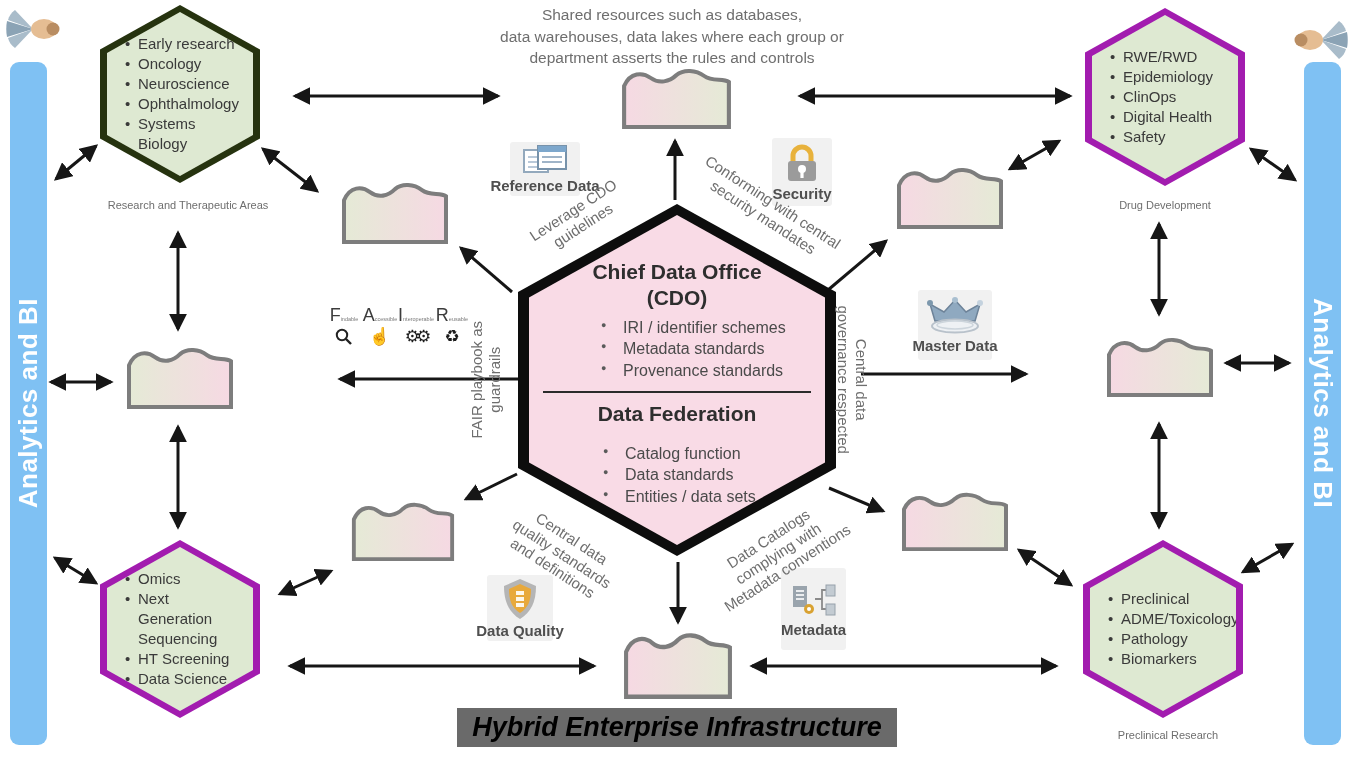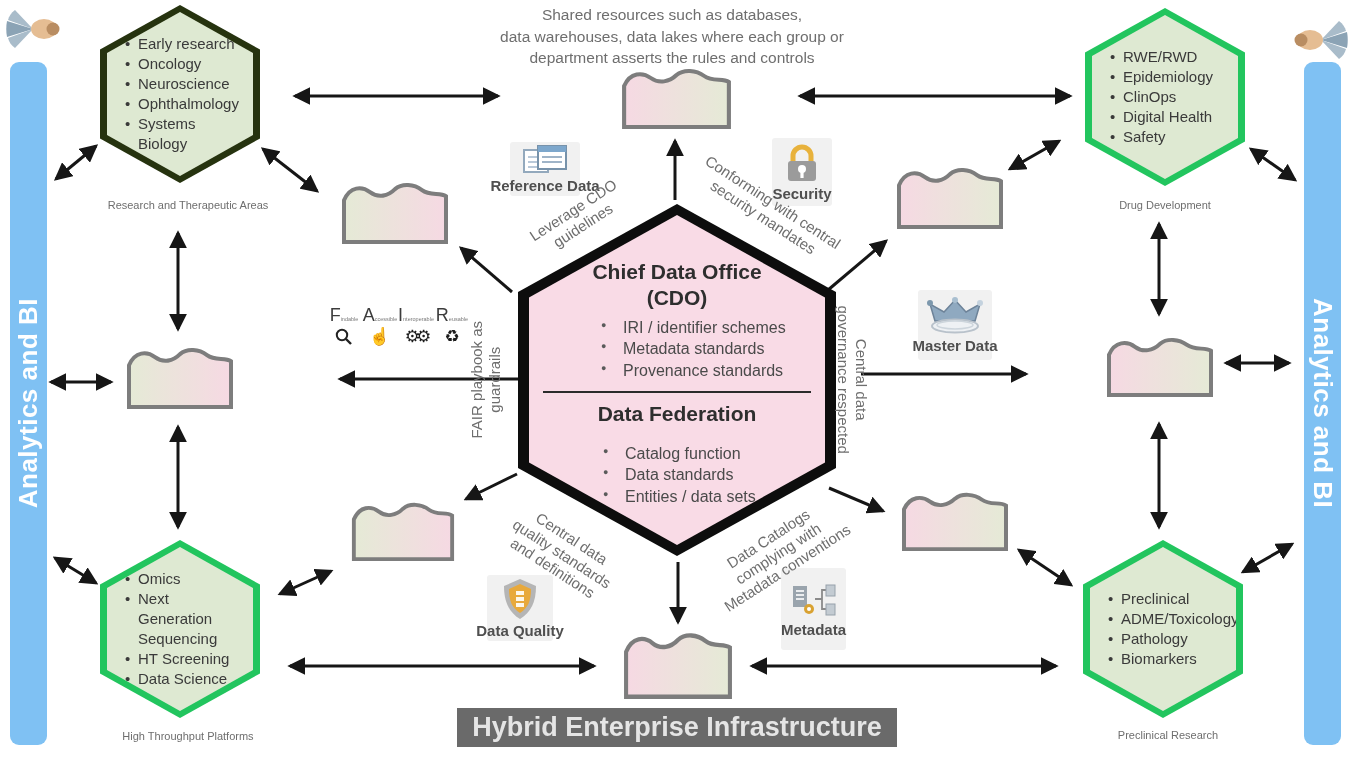--- a/index.html
+++ b/index.html
@@ -8,21 +8,21 @@
 
   
   .sidebar{position:absolute;top:62px;width:37px;height:683px;background:#7fc1f3;border-radius:9px;
            display:flex;align-items:center;justify-content:center;}
   .sidebar-label{color:#fff;font-weight:bold;font-size:26px;letter-spacing:.5px;writing-mode:vertical-rl;white-space:nowrap;}
   .sidebar.left{left:10px;}  .sidebar.left .sidebar-label{transform:rotate(180deg);}
   .sidebar.right{left:1304px;}
 
   
   .hex{position:absolute;width:160px;height:178px;
-       clip-path:polygon(50% 0,100% 25%,100% 75%,50% 100%,0 75%,0 25%);background:#22c55e;}
+       clip-path:polygon(50% 0,100% 25%,100% 75%,50% 100%,0 75%,0 25%);background:#a21caf;}
   .hex-inner{position:absolute;inset:7px;clip-path:polygon(50% 0,100% 25%,100% 75%,50% 100%,0 75%,0 25%);
              background:#dee9d2;display:flex;align-items:center;}
   .hex ul{list-style:none;margin:0;padding:0 6px 0 18px;}
   .hex li{position:relative;font-size:15px;line-height:1.34;color:#3a3a3a;padding-left:13px;}
   .hex li::before{content:"•";position:absolute;left:0;top:0;color:#3a3a3a;}
 
   .hex-caption{position:absolute;color:#6e6e6e;font-size:11px;text-align:center;}
 
   .hex-center{position:absolute;left:518px;top:204px;width:318px;height:352px;
               clip-path:polygon(50% 0,100% 25%,100% 75%,50% 100%,0 75%,0 25%);background:#0d0d0d;}
@@ -42,21 +42,21 @@
   .iconbox{position:absolute;background:#f1f1f1;border-radius:3px;display:flex;flex-direction:column;
            align-items:center;justify-content:center;gap:2px;}
   .iconbox .cap{font-size:15px;color:#4f4f4f;white-space:nowrap;font-weight:bold;}
 
   
   .top-note{position:absolute;left:417px;top:4px;width:510px;text-align:center;color:#6e6e6e;
             font-size:15.5px;line-height:1.4;white-space:pre-line;}
   .diag{position:absolute;color:#6e6e6e;font-size:15px;line-height:1.18;text-align:center;white-space:pre-line;}
   .banner{position:absolute;left:457px;top:708px;width:440px;height:39px;background:#6a6a6a;
           display:flex;align-items:center;justify-content:center;}
-  .banner-label{color:#e5e5e5;font-weight:bold;font-size:27px;white-space:nowrap;}
+  .banner-label{color:#000000;font-weight:bold;font-size:27px;white-space:nowrap;font-style:italic;}
 
   
   .fair{position:absolute;left:330px;top:306px;display:flex;gap:8px;}
   .fair-item{display:flex;flex-direction:column;align-items:center;width:28px;}
   .fair-word{color:#3c3c3c;font-size:18px;line-height:1;white-space:nowrap;}
   .fair-word small{font-size:5.5px;color:#7a7a7a;letter-spacing:0;}
   .fair-glyph{margin-top:4px;font-size:17px;color:#1c1c1c;line-height:1;}
 
   .arrows{position:absolute;left:0;top:0;}
   .arr{stroke:#161616;stroke-width:3;fill:none;}
@@ -164,21 +164,20 @@
   <div class="hex" style="left:100px;top:540px">
     <div class="hex-inner">
         <ul>
       <li>Omics</li>
       <li>Next Generation Sequencing</li>
       <li>HT Screening</li>
       <li>Data Science</li>
     </ul>
       </div>
   </div>
-  <div class="hex-caption" style="left:58px;top:730px;width:260px">High Throughput Platforms</div>
 
   <div class="hex" style="left:1083px;top:540px">
     <div class="hex-inner">
         <ul>
       <li>Preclinical</li>
       <li>ADME/Toxicology</li>
       <li>Pathology</li>
       <li>Biomarkers</li>
     </ul>
       </div>

